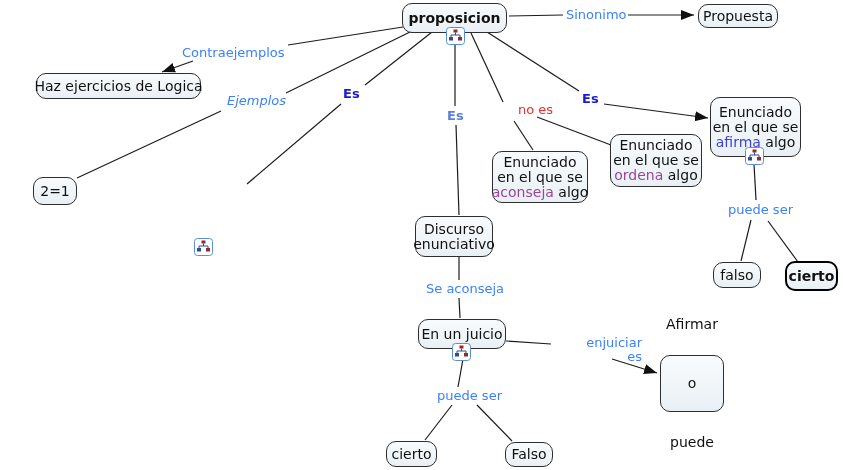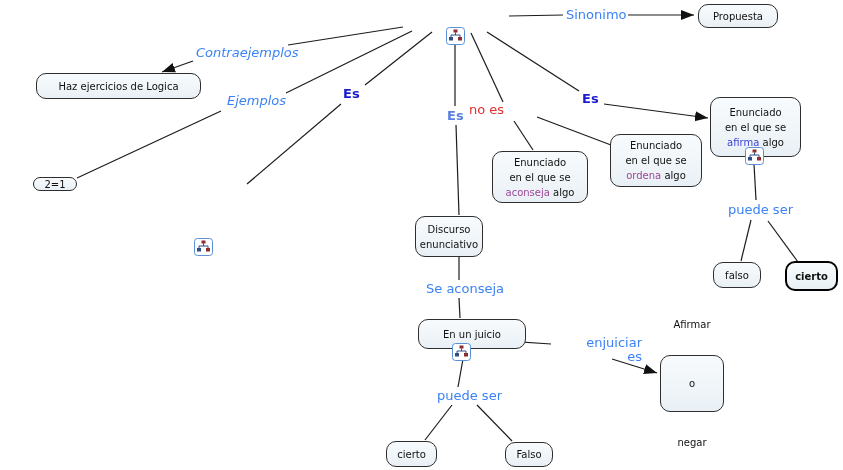--- a/index.html
+++ b/index.html
@@ -3,21 +3,21 @@
 <meta charset="utf-8">
 <style>
   html,body{margin:0;padding:0;background:#fff;}
   #cmap{position:relative;width:843px;height:470px;background:#ffffff;overflow:hidden;
         font-family:"DejaVu Sans","Liberation Sans",sans-serif;color:#111;}
   #wires{position:absolute;left:0;top:0;z-index:0;}
   .node{position:absolute;z-index:2;box-sizing:border-box;
         background:linear-gradient(#f8fbfd,#e9f0f5);
         border:1px solid #2e2e2e;border-radius:10px;
         display:flex;flex-direction:column;align-items:center;justify-content:center;
-        font-size:10px;line-height:15px;text-align:center;color:#111;cursor:default;}
+        font-size:14px;line-height:15px;text-align:center;color:#111;cursor:default;}
   .node.bold{font-weight:bold;}
   .node.thick{border-width:2px;border-color:#000;}
   .node .ln{white-space:nowrap;}
   .pre{white-space:pre;}
   .title{font-weight:bold;font-size:14px;}
   .link-label{position:absolute;z-index:1;font-size:13px;line-height:14px;white-space:nowrap;color:#3b82f6;}
   .es-dark{color:#1b1bd1;font-weight:bold;}
   .es-light{color:#5b7fe0;font-weight:bold;}
   .no-es{color:#e23030;}
   .w-purple{color:#9c4596;margin-top:12px;}
@@ -58,30 +58,33 @@
       <line x1="459" y1="256" x2="459" y2="280"></line>
       <line x1="459" y1="298" x2="460" y2="318"></line>
       <line x1="506" y1="341" x2="551" y2="344"></line>
       <line x1="612" y1="359" x2="657" y2="373" marker-end="url(#arr)"></line>
       <line x1="463" y1="359" x2="458" y2="387"></line>
       <line x1="452" y1="405" x2="425" y2="440"></line>
       <line x1="477" y1="405" x2="512" y2="441"></line>
     </g>
   </svg>
 
+  <div class="node title" style="left:402px;top:3px;width:105px;height:30px;">
+    <div class="ln">proposicion</div>
+  </div>
 
   <div class="node" style="left:698px;top:4px;width:80px;height:24px;">
     <div class="ln">Propuesta</div>
   </div>
 
   <div class="node" style="left:1px;top:73px;width:165px;height:26px;margin-left:35px;">
     <div class="ln pre">Haz  ejercicios de Logica</div>
   </div>
 
-  <div class="node" style="left:33px;top:177px;width:44px;height:14px;">
+  <div class="node" style="left:33px;top:177px;width:44px;height:28px;">
     <div class="ln">2=1</div>
   </div>
 
 
   <div class="node" style="left:492px;top:151px;width:96px;height:52px;">
     <div class="ln">Enunciado</div>
     <div class="ln">en el que se</div>
     <div class="ln"><span class="w-purple">aconseja</span><span> algo</span></div>
   </div>
 
@@ -98,49 +101,49 @@
   </div>
 
   <div class="node" style="left:713px;top:262px;width:48px;height:26px;">
     <div class="ln">falso</div>
   </div>
 
   <div class="node bold thick" style="left:785px;top:261px;width:53px;height:30px;">
     <div class="ln">cierto</div>
   </div>
 
-  <div class="node" style="left:415px;top:216px;width:68px;height:41px;">
+  <div class="node" style="left:415px;top:216px;width:78px;height:41px;">
     <div class="ln">Discurso</div>
     <div class="ln">enunciativo</div>
   </div>
 
-  <div class="node" style="left:418px;top:319px;width:108px;height:30px;">
+  <div class="node" style="left:418px;top:319px;width:88px;height:30px;">
     <div class="ln">En un juicio</div>
   </div>
 
   <div class="node" style="left:660px;top:355px;width:64px;height:57px;gap:44px;">
     <div class="ln">Afirmar</div>
     <div class="ln">o</div>
-    <div class="ln">negar</div>
+    <div class="ln">puede</div>
   </div>
 
   <div class="node" style="left:386px;top:441px;width:51px;height:26px;">
     <div class="ln">cierto</div>
   </div>
 
   <div class="node" style="left:505px;top:442px;width:48px;height:25px;">
     <div class="ln">Falso</div>
   </div>
 
   <div class="link-label" style="left:566px;top:8px;">Sinonimo</div>
-  <div class="link-label" style="left:196px;top:46px;font-style:italic;">Contraejemplos</div>
+  <div class="link-label" style="left:182px;top:46px;">Contraejemplos</div>
   <div class="link-label" style="left:227px;top:94px;font-style:italic;">Ejemplos</div>
   <div class="link-label es-dark" style="left:343px;top:87px;">Es</div>
   <div class="link-label es-light" style="left:447px;top:109px;">Es</div>
-  <div class="link-label no-es" style="left:469px;top:103px;">no es</div>
+  <div class="link-label no-es" style="left:518px;top:103px;">no es</div>
   <div class="link-label es-dark" style="left:582px;top:92px;">Es</div>
   <div class="link-label" style="left:728px;top:203px;">puede ser</div>
   <div class="link-label" style="left:426px;top:282px;">Se aconseja</div>
   <div class="link-label two-line" style="left:584px;top:336px;width:58px;text-align:right;">
     <div>enjuiciar</div>
     <div>es</div>
   </div>
   <div class="link-label" style="left:437px;top:389px;">puede ser</div>
 
   <div class="res-icon" style="left:446px;top:27px;">

